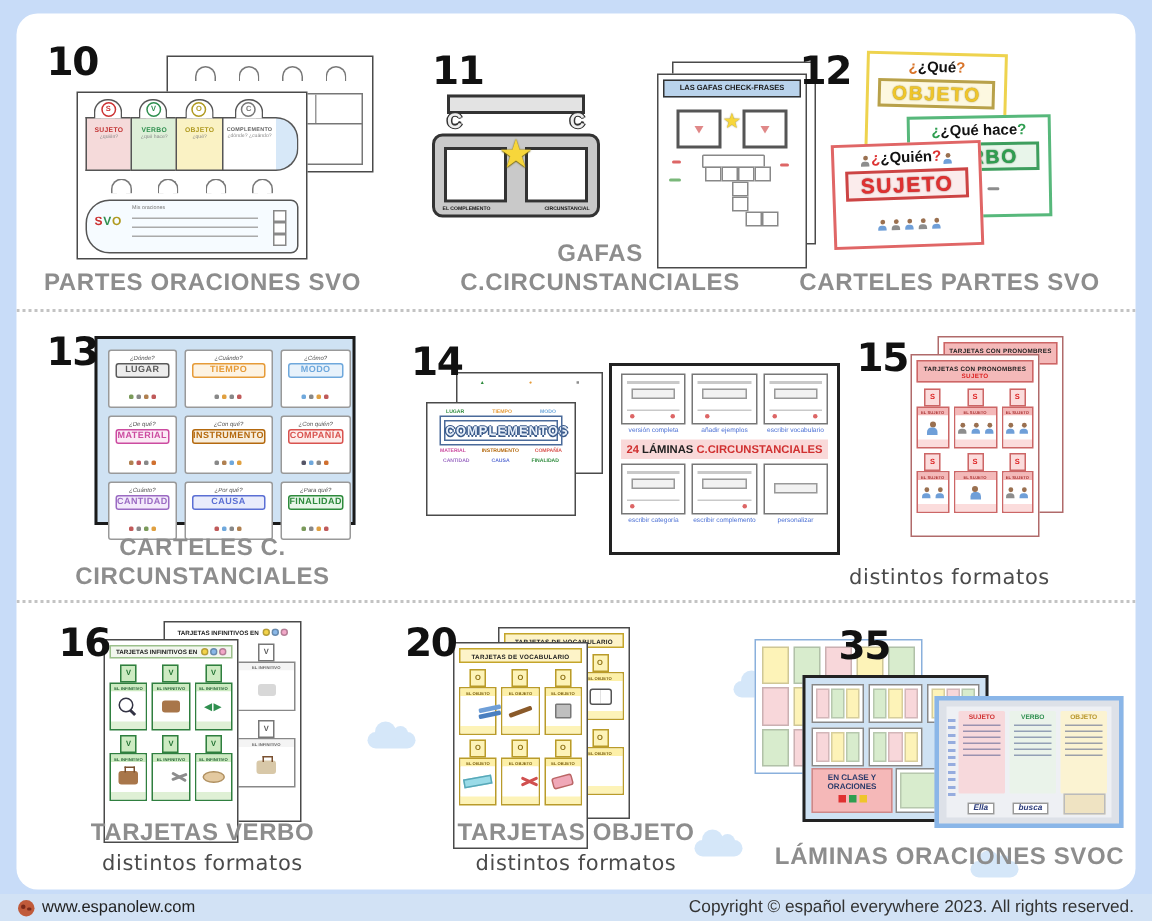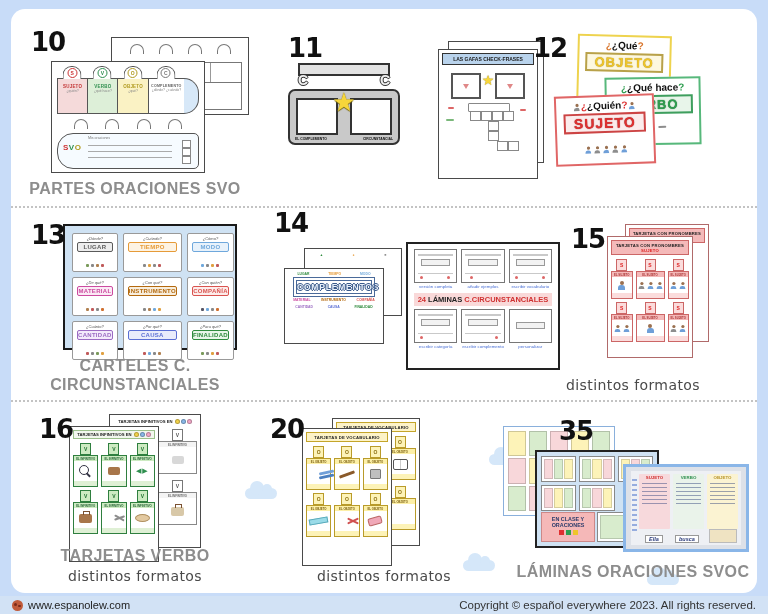--- a/index.html
+++ b/index.html
@@ -391,20 +391,21 @@
                   <span></span>
                 </div>
               <div class="r" style="margin-left:27px">
                   <span></span>
                   <span></span>
                 </div>
             </div>
           </div>
         </div>
       </div>
+      <div class="caption" style="bottom:8px;transform:translateX(16px)">GAFAS C.CIRCUNSTANCIALES</div>
     </div>
 
     <div class="cell c3">
       <div class="num" style="left:24px;top:24px">12</div>
       <div class="art art12">
         <div class="poster p-yel">
           <div class="p-q"><span class="qm">¿</span><span style="color:#111">¿Qué</span><span class="qm">?</span></div>
           <div class="p-word">OBJETO</div>
           <div class="p-icons">
             <span class="tinybar" style="width:10px;background:#6f9fd8"></span>
@@ -418,20 +419,21 @@
             <span class="tinybar" style="width:8px;background:#c9a45a"></span>
             <span class="tinybar" style="width:8px;background:#8d8d8d;margin-left:5px"></span>
           </div>
         </div>
         <div class="poster p-red">
           <div class="p-q"><span class="pp s g"></span><span class="qm">¿</span><span style="color:#111">¿Quién</span><span class="qm">?</span><span class="pp s"></span></div>
           <div class="p-word">SUJETO</div>
           <div class="p-icons"><span class="pp s"></span><span class="pp s g"></span><span class="pp s"></span><span class="pp s g"></span><span class="pp s"></span></div>
         </div>
       </div>
+      <div class="caption" style="bottom:8px">CARTELES PARTES SVO</div>
     </div>
   </div>
 
   <div class="row row2">
 
     <div class="cell c1">
       <div class="num" style="left:20px;top:12px">13</div>
       <div class="art art13">
         <div class="cc-card">
             <div class="cc-q">¿Dónde?</div>
@@ -476,21 +478,21 @@
         <div class="cc-card">
             <div class="cc-q">¿Para qué?</div>
             <div class="cc-w w-finalidad">FINALIDAD</div>
             <div class="cc-i"><i style="background:#7a9a5a"></i><i style="background:#888"></i><i style="background:#e0a040"></i><i style="background:#c05a5a"></i></div>
           </div>
       </div>
       <div class="caption" style="bottom:6px;width:190px;left:50%;margin-left:-95px">CARTELES C. CIRCUNSTANCIALES</div>
     </div>
 
     <div class="cell c2">
-      <div class="num" style="left:14px;top:0">14</div>
+      <div class="num" style="left:14px;top:19px">14</div>
       <div class="art art14">
         <div class="sheet a14-back">
           <div class="a14-words" style="margin-top:4px">
             <b style="color:#2e8b3d">▲</b>
               <b style="color:#e69b38">●</b>
               <b style="color:#8d8d8d">■</b>
           </div>
         </div>
         <div class="sheet a14-front">
           <div class="a14-words">
@@ -865,20 +867,21 @@
                   <div class="chead">EL OBJETO</div>
                   <div class="cmain">
                     <span class="eraser"></span>
                   </div>
                   <div class="cfoot"></div>
                 </div>
               </div>
           </div>
         </div>
       </div>
+      <div class="caption" style="bottom:26px">TARJETAS OBJETO</div>
       <div class="subcaption" style="bottom:7px">distintos formatos</div>
     </div>
 
     <div class="cell c3">
       <div class="num" style="left:50px;top:14px">35</div>
       <div class="art art21">
         <div class="sheet a21-back">
           <div class="cols">
             <div class="col">
                 <i style="background:#fdf3b8"></i>

